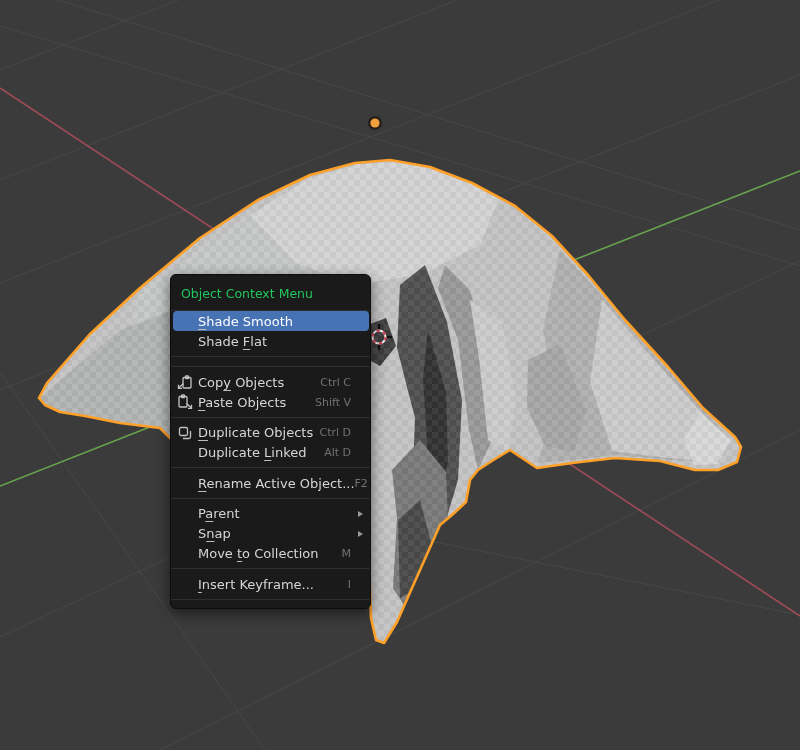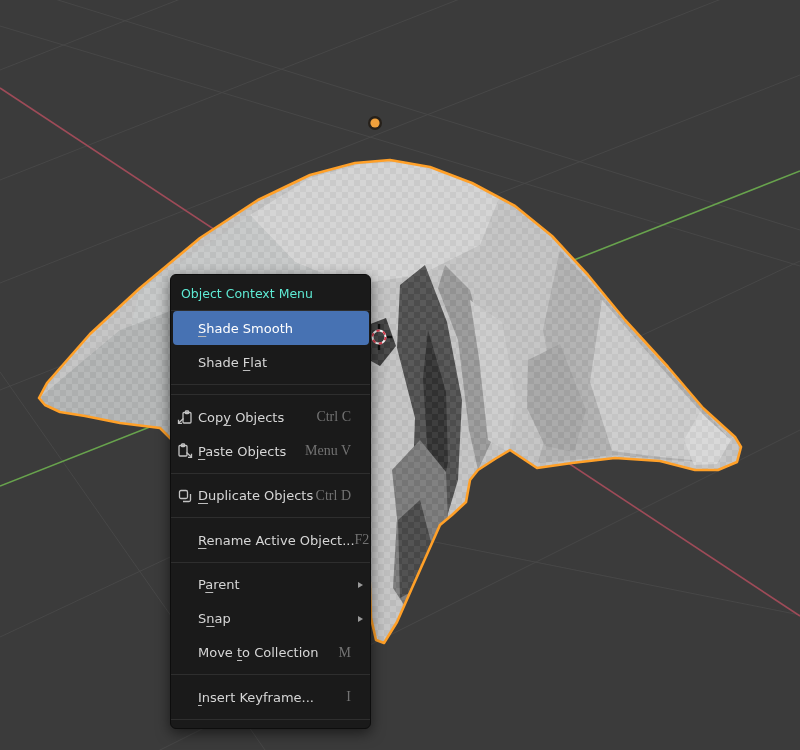--- a/index.html
+++ b/index.html
@@ -16,39 +16,39 @@
     background:#1a1a1a;border:1px solid #0d0d0d;border-radius:6px;
     padding:3px 0;box-shadow:0 4px 14px rgba(0,0,0,.55);
     z-index:5;
   }
   .menu-header{
     height:32px;line-height:31px;padding-left:10px;
     color:#9a9a9a;font-size:12.5px;
     border-bottom:1px solid #2e2e2e;
   }
   .menu-item{
-    position:relative;height:34px;display:flex;align-items:center;
+    position:relative;height:20px;display:flex;align-items:center;
     padding-left:27px;box-sizing:border-box;
     color:#d6d6d6;font-size:13px;cursor:default;
   }
   .menu-item.highlighted{
     background:#4772b3;border-radius:4px;margin:0 1.5px;
     padding-left:25.5px;color:#ffffff;
   }
   .mi-icon{
     position:absolute;left:6px;top:50%;transform:translateY(-50%);
     width:16px;height:16px;display:block;
   }
   .mi-label{white-space:nowrap;}
   .mi-label u{
     text-decoration:underline;text-underline-offset:2.5px;
     text-decoration-thickness:1px;text-decoration-color:#bdbdbd;
   }
   .mi-shortcut{
-    margin-left:auto;padding-right:19px;color:#727272;font-size:14px;font-family:Liberation Serif, serif;
+    margin-left:auto;padding-right:19px;color:#727272;font-size:11px;
   }
   .mi-arrow{
     position:absolute;right:7px;top:50%;transform:translateY(-50%);
     width:0;height:0;border-left:5px solid #9a9a9a;
     border-top:3.5px solid transparent;border-bottom:3.5px solid transparent;
   }
   .menu-sep{height:10.5px;position:relative;}
   .menu-sep::after{
     content:"";position:absolute;left:0;right:0;top:4.5px;height:1px;background:#2e2e2e;
   }
@@ -121,21 +121,21 @@
     <circle cx="379" cy="337" r="6.5" fill="none" stroke-width="2" stroke-dasharray="3.4 3.4" stroke="#d33b4d"></circle>
   </g>
 
   <g>
     <circle cx="375" cy="123" r="7" fill="#26201a"></circle>
     <circle cx="375" cy="123" r="4.6" fill="#f0a03c"></circle>
   </g>
 </svg>
 
 <div class="menu" style="background: rgb(26, 26, 26);">
-  <div class="menu-header" style="color: #5eead4;">Object Context Menu</div>
+  <div class="menu-header" style="color: #22c55e;">Object Context Menu</div>
   <div id="menu-items">
       <div class="menu-item highlighted" style="background: rgb(71, 114, 179);">
         <span class="mi-label"><u>S</u>hade Smooth</span>
       </div>
       <div class="menu-item">
         <span class="mi-label">Shade <u>F</u>lat</span>
       </div>
       <div class="menu-sep"></div>
       <div class="menu-sep"></div>
       <div class="menu-item">
@@ -149,31 +149,35 @@
         <span class="mi-shortcut">Ctrl C</span>
       </div>
       <div class="menu-item">
         <span class="mi-icon"><svg viewBox="0 0 16 16" width="16" height="16" fill="none" stroke="#c3c3c3" stroke-width="1.3">
             <rect x="2" y="2.5" width="8" height="10.5" rx="1"></rect>
             <rect x="4.5" y="1" width="3" height="2.5" rx="0.6"></rect>
             <line x1="9.5" y1="9.5" x2="14.2" y2="13.8"></line>
             <path d="M14.5 10.8 L14.5 14.3 L11 14.3" fill="none"></path>
           </svg></span>
         <span class="mi-label"><u>P</u>aste Objects</span>
-        <span class="mi-shortcut">Menu V</span>
+        <span class="mi-shortcut">Shift V</span>
       </div>
       <div class="menu-sep"></div>
       <div class="menu-item">
         <span class="mi-icon"><svg viewBox="0 0 16 16" width="16" height="16" fill="none" stroke="#c3c3c3" stroke-width="1.3">
             <rect x="2.5" y="2.5" width="8" height="8" rx="1.5"></rect>
             <path d="M13.5 6 L13.5 12 Q13.5 13.5 12 13.5 L6 13.5"></path>
           </svg></span>
         <span class="mi-label"><u>D</u>uplicate Objects</span>
         <span class="mi-shortcut">Ctrl D</span>
       </div>
+      <div class="menu-item">
+        <span class="mi-label">Duplicate <u>L</u>inked</span>
+        <span class="mi-shortcut">Alt D</span>
+      </div>
       <div class="menu-sep"></div>
       <div class="menu-item">
         <span class="mi-label"><u>R</u>ename Active Object...</span>
         <span class="mi-shortcut">F2</span>
       </div>
       <div class="menu-sep"></div>
       <div class="menu-item">
         <span class="mi-label">P<u>a</u>rent</span>
         <span class="mi-arrow"></span>
       </div>

